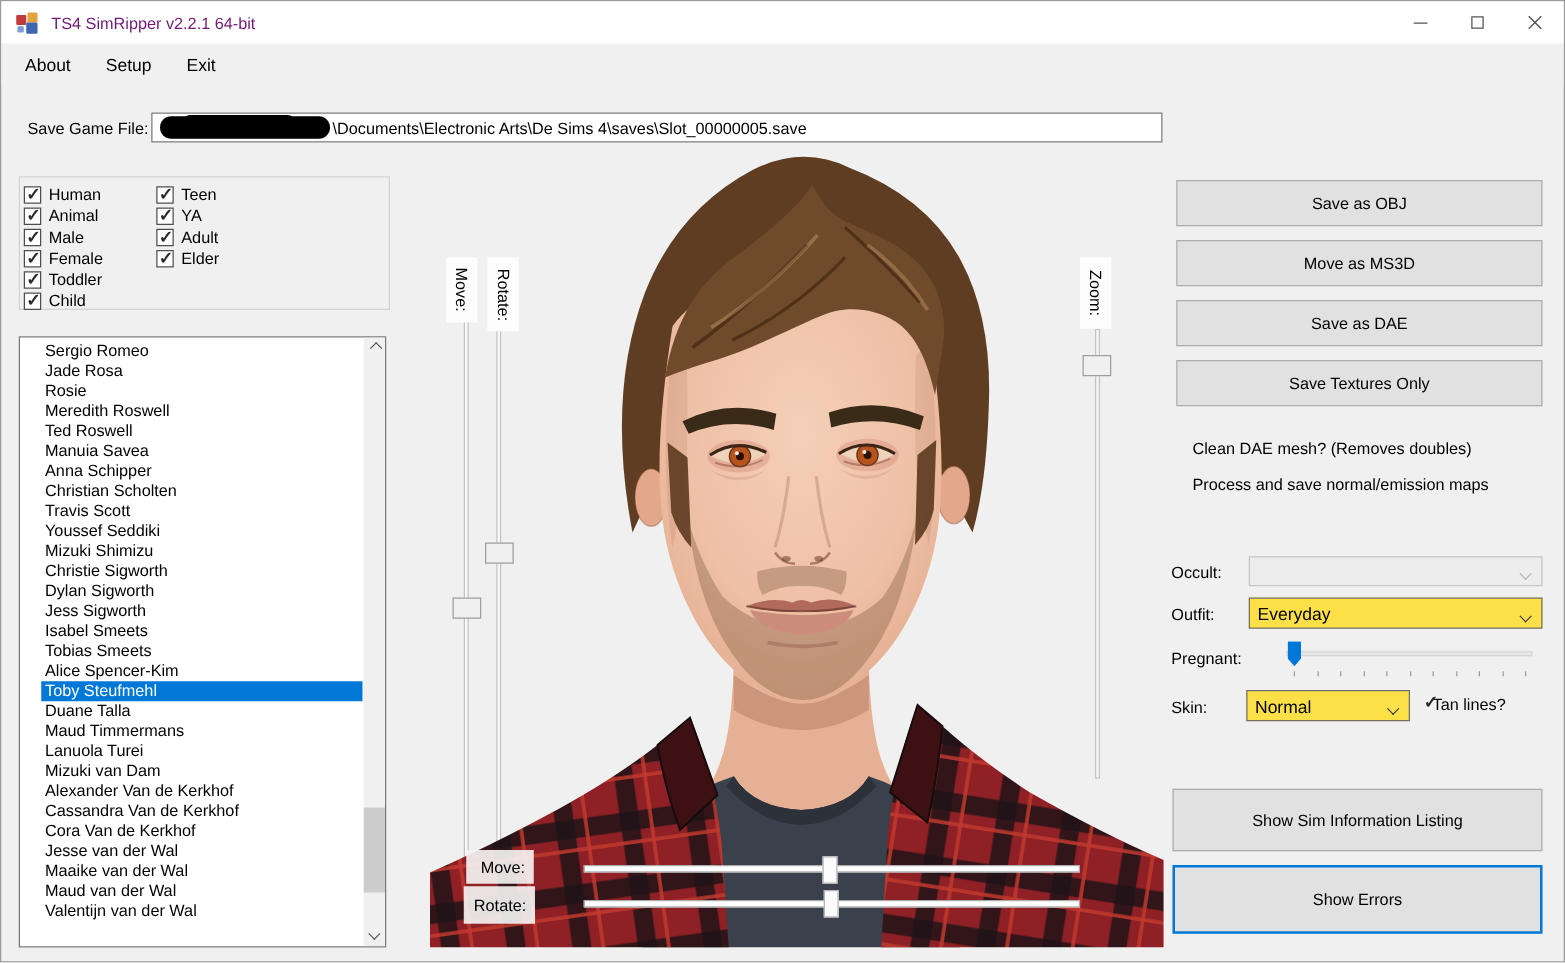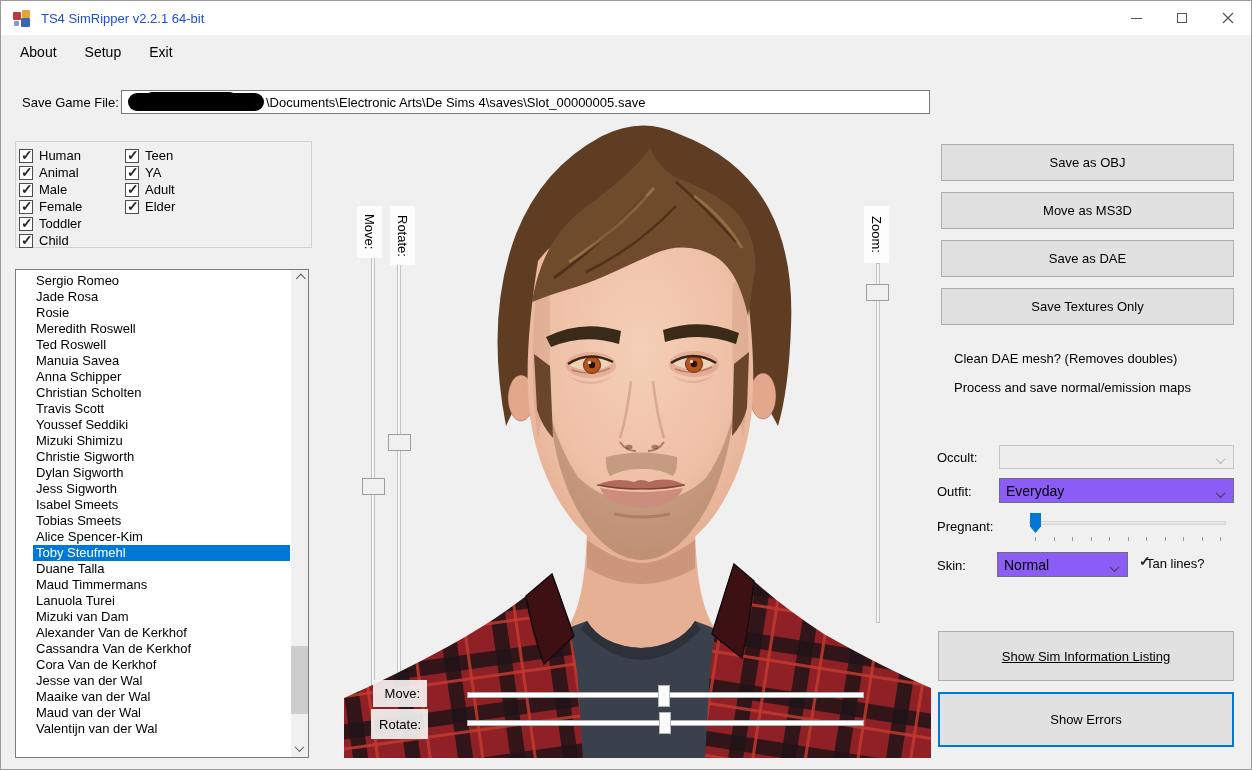--- a/index.html
+++ b/index.html
@@ -7,21 +7,21 @@
   #window{position:relative;width:1252px;height:770px;background:#f0f0f0;border:1px solid #9a9a9a;
     font-family:"Liberation Sans",sans-serif;font-size:13px;color:#000;overflow:hidden;}
   
   .titlebar{position:absolute;left:0;top:0;width:100%;height:34px;background:#ffffff;display:flex;align-items:center;}
   .app-icon{margin-left:12px;width:18px;height:18px;position:relative;flex:none;}
   .app-icon i{position:absolute;display:block;border-radius:1px;}
   .app-icon .r{left:0;top:3px;width:8px;height:8px;background:#c2393b;}
   .app-icon .o{left:9px;top:1px;width:8px;height:8px;background:#e3a33c;}
   .app-icon .b{left:8px;top:9px;width:9px;height:9px;background:#3b66b0;}
   .app-icon .lb{left:1px;top:12px;width:5px;height:5px;background:#7b9bd2;}
-  .title-text{margin-left:10px;color:#1d4ed8;font-size:13px;}
+  .title-text{margin-left:10px;color:#701a75;font-size:13px;}
   .win-controls{position:absolute;right:0;top:0;height:34px;display:flex;}
   .wbtn{width:46px;height:34px;display:flex;align-items:center;justify-content:center;}
   .glyph-min{width:11px;height:1px;background:#555;}
   .glyph-max{width:10px;height:10px;border:1px solid #555;}
   
   .menubar{position:absolute;left:0;top:34px;width:100%;height:34px;display:flex;align-items:center;padding-left:5px;background:#f0f0f0;}
   .menu-item{padding:7px 14px;font-size:14px;}
   
   .file-label{position:absolute;left:21px;top:94px;}
   .file-box{position:absolute;left:120px;top:89px;width:809px;height:24px;background:#fff;border:1px solid #7a7a7a;}
@@ -55,21 +55,21 @@
   
   .vlabel{position:absolute;background:#fdfdfd;writing-mode:vertical-rl;font-size:13px;display:flex;align-items:center;justify-content:center;z-index:3;}
   .vtrack{position:absolute;width:4px;background:#f7f7f7;border:1px solid #c3c3c3;z-index:1;}
   .vthumb{position:absolute;width:23px;height:17px;background:#f0f0f0;border:1px solid #9d9d9d;z-index:1;}
   .htrack{position:absolute;height:6px;background:#fff;border:1px solid #aeaeae;z-index:4;}
   .hthumb{position:absolute;width:12px;height:22px;background:#fbfbfb;border:1px solid #b5b5b5;z-index:5;}
   .hlabel{position:absolute;background:rgba(246,246,246,0.9);display:flex;align-items:center;justify-content:flex-end;padding-right:7px;font-size:13px;z-index:4;}
   #sim-svg{position:absolute;left:343px;top:75px;width:587px;height:682px;z-index:2;}
   
   .opt-label{position:absolute;font-size:13px;}
-  .combo{position:absolute;background:#8b5cf6;border:1px solid #707070;display:flex;align-items:center;padding-left:6px;font-size:14px;}
+  .combo{position:absolute;background:#fde047;border:1px solid #707070;display:flex;align-items:center;padding-left:6px;font-size:14px;}
   .combo .chevbox{position:absolute;right:7px;top:50%;margin-top:-6px;width:9px;height:9px;}
   .combo .chevbox .chev{border-color:#3c3c3c;}
   .combo.disabled{background:#ededed;border-color:#c6c6c6;}
   .combo.disabled .chev{border-color:#b4b4b4;}
   .ptrack{position:absolute;left:1028px;top:520px;width:197px;height:4px;background:#e7e7e7;border:1px solid #d5d5d5;}
   .pthumb{position:absolute;left:1029px;top:512px;width:11px;height:20px;background:#0078d7;
     clip-path:polygon(0 0,100% 0,100% 68%,50% 100%,0 68%);}
   .ticks{position:absolute;left:1034px;top:536px;width:190px;height:5px;}
   .tick{position:absolute;top:0;width:1px;height:4px;background:#9a9a9a;}
   .rcb{position:absolute;display:flex;align-items:center;gap:8px;}
@@ -369,20 +369,20 @@
   <div class="opt-label" style="left:936px;top:557px;">Skin:</div>
   <div class="combo" style="left:996px;top:551px;width:131px;height:25px;">
     <span>Normal</span>
     <span class="chevbox"><span class="chev down"></span></span>
   </div>
   <div class="rcb" style="left:1137px;top:555px;">
     <span class="box checked"></span>
     <span>Tan lines?</span>
   </div>
 
-  <div class="btn" style="left:937px;top:630px;width:296px;height:50px;text-decoration:underline;">
+  <div class="btn" style="left:937px;top:630px;width:296px;height:50px;">
       <span>Show Sim Information Listing</span>
     </div>
   <div class="btn focused" style="left:937px;top:691px;width:296px;height:55px;">
       <span>Show Errors</span>
     </div>
 
 </div>
 
 </body></html>

